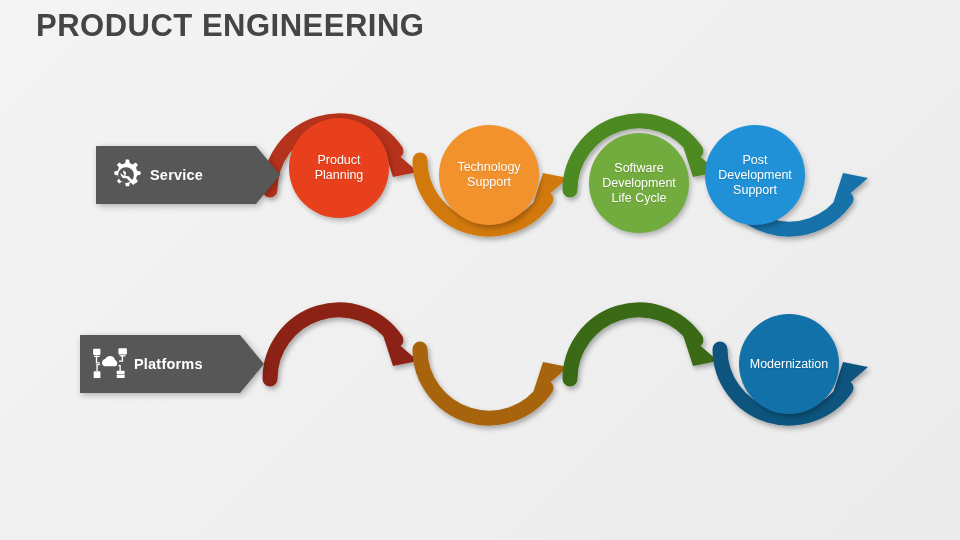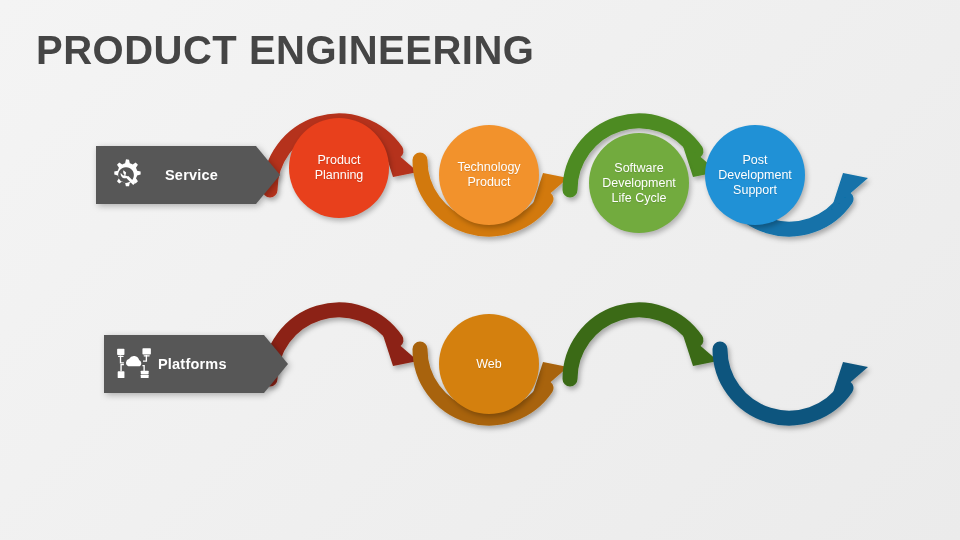--- a/index.html
+++ b/index.html
@@ -20,22 +20,22 @@
     inset: 0;
     width: 960px;
     height: 540px;
     background: linear-gradient(135deg, #f4f4f4 0%, #efefef 55%, #ebebeb 100%);
   }
 
   
   #page-title {
     position: absolute;
     left: 36px;
-    top: 28px;
-    font-size: 40px;
+    top: 8px;
+    font-size: 31px;
     font-weight: bold;
     letter-spacing: 0.5px;
     color: #454545;
     font-family: "Liberation Sans", sans-serif;
     white-space: nowrap;
   }
 
   
   .cat-tag {
     position: absolute;
@@ -165,37 +165,37 @@
     </g>
 
     <g filter="url(#arcshadow)">
       <path d="M 720 349 A 69 69 0 0 0 846 388" fill="none" stroke="#0f557e" stroke-width="15" stroke-linecap="round"></path>
       <polygon points="831,399 868,367 843,362" fill="#0f557e"></polygon>
     </g>
   </svg>
 
   <div class="discs-layer">
 
-    <div class="cat-tag" style="left:96px; top:146px;gap:15px;">
+    <div class="cat-tag" style="left:96px; top:146px;">
       <svg class="cat-icon" viewBox="0 0 64 64" xmlns="http://www.w3.org/2000/svg" fill="#ffffff">
         <path d="M32 4 l5.4 1.1 1.4 6.2 a21.5 21.5 0 0 1 5.1 2.1 l5.3-3.5 4 4 -3.5 5.3
                  a21.5 21.5 0 0 1 2.1 5.1 l6.2 1.4 0 5.6 -6.2 1.4 a21.5 21.5 0 0 1 -2.1 5.1
                  l3.5 5.3 -4 4 -5.3-3.5 a21.5 21.5 0 0 1 -5.1 2.1 l-1.4 6.2 -5.6 0 -1.4-6.2
                  a21.5 21.5 0 0 1 -5.1-2.1 l-5.3 3.5 -4-4 3.5-5.3 a21.5 21.5 0 0 1 -2.1-5.1
                  l-6.2-1.4 0-5.6 6.2-1.4 a21.5 21.5 0 0 1 2.1-5.1 l-3.5-5.3 4-4 5.3 3.5
                  a21.5 21.5 0 0 1 5.1-2.1 l1.4-6.2 z
                  M32 18 a14 14 0 1 0 0.01 0 z" fill-rule="evenodd"></path>
         <path d="M27.5 23.5 a7.8 7.8 0 0 0 8.6 10.4 l12.3 12.3 -3.6 3.6 -12.3-12.3
                  a7.8 7.8 0 0 1 -9.9-9 l4.4 4.4 4.2-1 1-4.2 z"></path>
       </svg>
       <span class="cat-label">Service</span>
       <span class="tip"></span>
     </div>
 
-    <div class="cat-tag" style="left:104px; top:335px;">
+    <div class="cat-tag" style="left:80px; top:335px;">
       <svg class="cat-icon" viewBox="0 0 64 64" xmlns="http://www.w3.org/2000/svg" fill="#ffffff">
 
         <path d="M22 36 a7 7 0 0 1 1.5-13.3 a9.5 9.5 0 0 1 17.6 2.2 a6.3 6.3 0 0 1 1.1 11.1 z"></path>
 
         <g stroke="#ffffff" stroke-width="2.4" fill="none">
           <path d="M14 30 L8 30 L8 17"></path>
           <path d="M14 33 L9 33 L9 45"></path>
           <path d="M48 27 L54 27 L54 16"></path>
           <path d="M47 35 L50 35 L50 45"></path>
         </g>
@@ -218,43 +218,43 @@
     <div class="node" style="left:289px; top:118px;">
       <div class="disc" style="background:#e8401c;">
         <span class="disc-label">Product
 Planning</span>
       </div>
     </div>
 
     <div class="node" style="left:439px; top:125px;">
       <div class="disc" style="background:#f2922c;">
         <span class="disc-label">Technology
-Product</span>
+Support</span>
       </div>
     </div>
 
     <div class="node" style="left:589px; top:133px;">
       <div class="disc" style="background:#72ab3e;">
         <span class="disc-label">Software
 Development
 Life Cycle</span>
       </div>
     </div>
 
     <div class="node" style="left:705px; top:125px;">
       <div class="disc" style="background:#2091d6;">
         <span class="disc-label">Post
 Development
 Support</span>
       </div>
     </div>
 
 
-    <div class="node" style="left:439px; top:314px;">
-      <div class="disc" style="background:#d4800e;">
-        <span class="disc-label">Web</span>
-      </div>
-    </div>
-
-
+
+
+    <div class="node" style="left:739px; top:314px;">
+      <div class="disc" style="background:#1271a8;">
+        <span class="disc-label">Modernization</span>
+      </div>
+    </div>
 
   </div>
 </div>
 
 </body></html>

